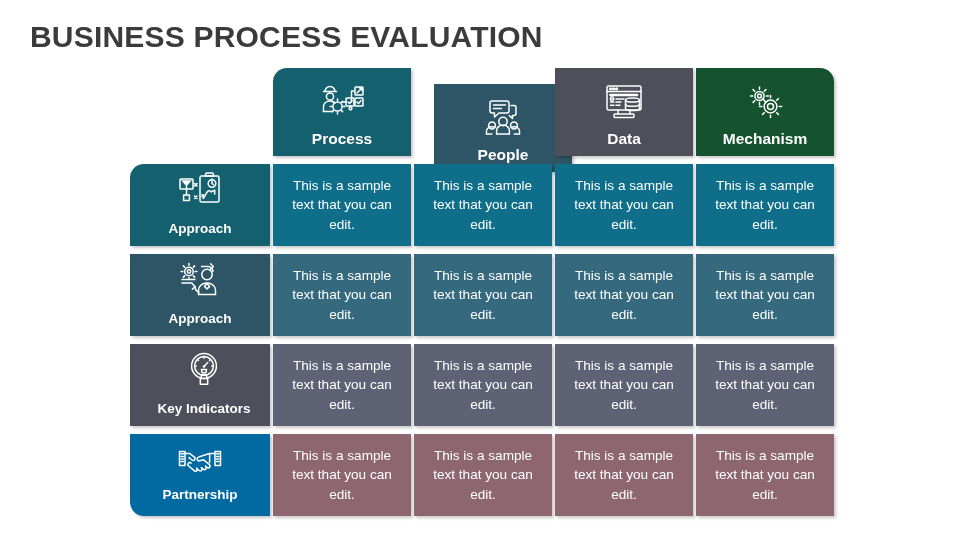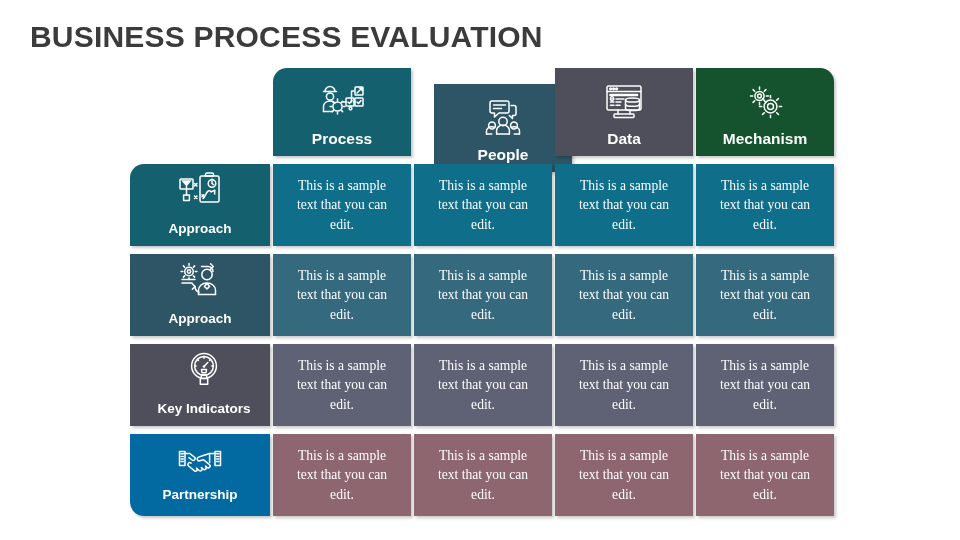--- a/index.html
+++ b/index.html
@@ -87,21 +87,20 @@
     line-height: 1;
     white-space: nowrap;
   }
 
   
   .bodycell {
     display: flex;
     align-items: center;
     justify-content: center;
     text-align: center;
-    font-family: Liberation Serif, serif;
   }
   .bodycell .txt {
     color: #ffffff;
     font-size: 13.6px;
     line-height: 1.42;
     width: 104px;
   }
 
   svg { display: block; }
 </style>

